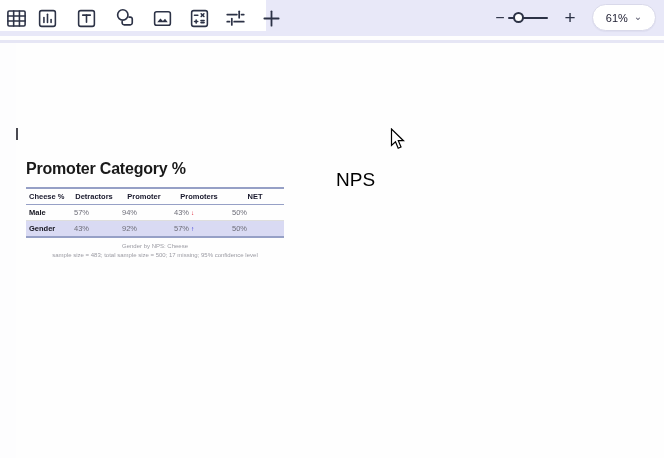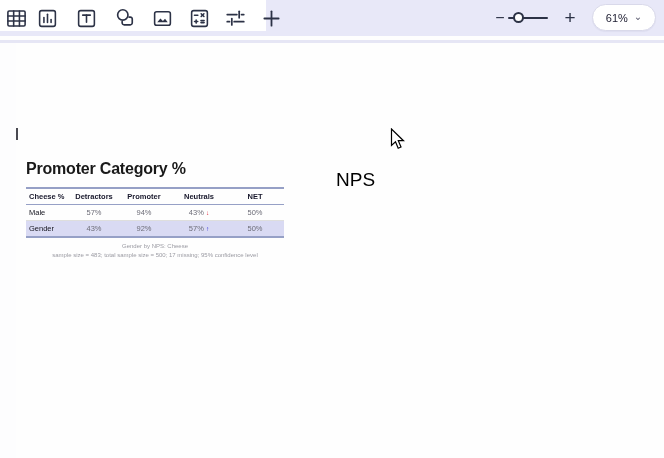--- a/index.html
+++ b/index.html
@@ -45,22 +45,22 @@
   .widget { position:absolute; left:10px; top:117px; width:258px; }
   .widget-title { font-size:16px; font-weight:bold; color:#191919; letter-spacing:-0.2px;
     margin-bottom:9px; }
   table.stat { width:258px; border-collapse:collapse; table-layout:fixed;
     font-size:7.5px; }
   table.stat col.c0{width:46px;} table.stat col.c1{width:48px;}
   table.stat col.c2{width:52px;} table.stat col.c3{width:58px;} table.stat col.c4{width:54px;}
   table.stat th { font-weight:bold; color:#17172b; text-align:center; padding:3px 6px 3px 2px;
     border-top:2px solid var(--table_border,#96a0c6); border-bottom:1px solid var(--table_border,#96a0c6); }
   table.stat th.lbl { text-align:left; padding-left:3px; }
-  table.stat td { color:#6d6d78; text-align:center; padding:3px 6px 3px 2px; }
-  table.stat td.lbl { text-align:left; font-weight:normal; color:#15151f; padding-left:3px; }
+  table.stat td { color:#6d6d78; text-align:left; padding:3px 6px 3px 2px; }
+  table.stat td.lbl { text-align:left; font-weight:bold; color:#15151f; padding-left:3px; }
   table.stat tr.r0 td { border-bottom:1px solid #dededd; }
   table.stat tr.r1 { background:var(--row_highlight,#d9daf3); }
   table.stat tr.r1 td { border-bottom:2px solid var(--table_border,#96a0c6); }
   td.sig-down, td.sig-down .arrow { color:var(--sig_down,#e02b3f); }
   td.sig-up,   td.sig-up .arrow   { color:var(--sig_up,#2b2bd6); }
   .arrow { font-size:6.5px; font-weight:bold; }
   .footnote { width:258px; text-align:center; font-size:6px; color:#9a9aa2; line-height:1.55; }
   .footnote.first { margin-top:4px; }
 
   .nps-label { position:absolute; left:320px; top:126px; font-size:19px;
@@ -174,21 +174,21 @@
             <col class="c1">
             <col class="c2">
             <col class="c3">
             <col class="c4">
           </colgroup>
         <thead>
           <tr>
             <th class="lbl">Cheese %</th>
             <th>Detractors</th>
             <th>Promoter</th>
-            <th>Neutrals</th>
+            <th>Promoters</th>
             <th>NET</th>
           </tr>
         </thead>
         <tbody>
           <tr class="r0">
             <td class="lbl">Male</td>
             <td>57%</td>
             <td>94%</td>
             <td class="sig-down">
               <span>43%</span>

